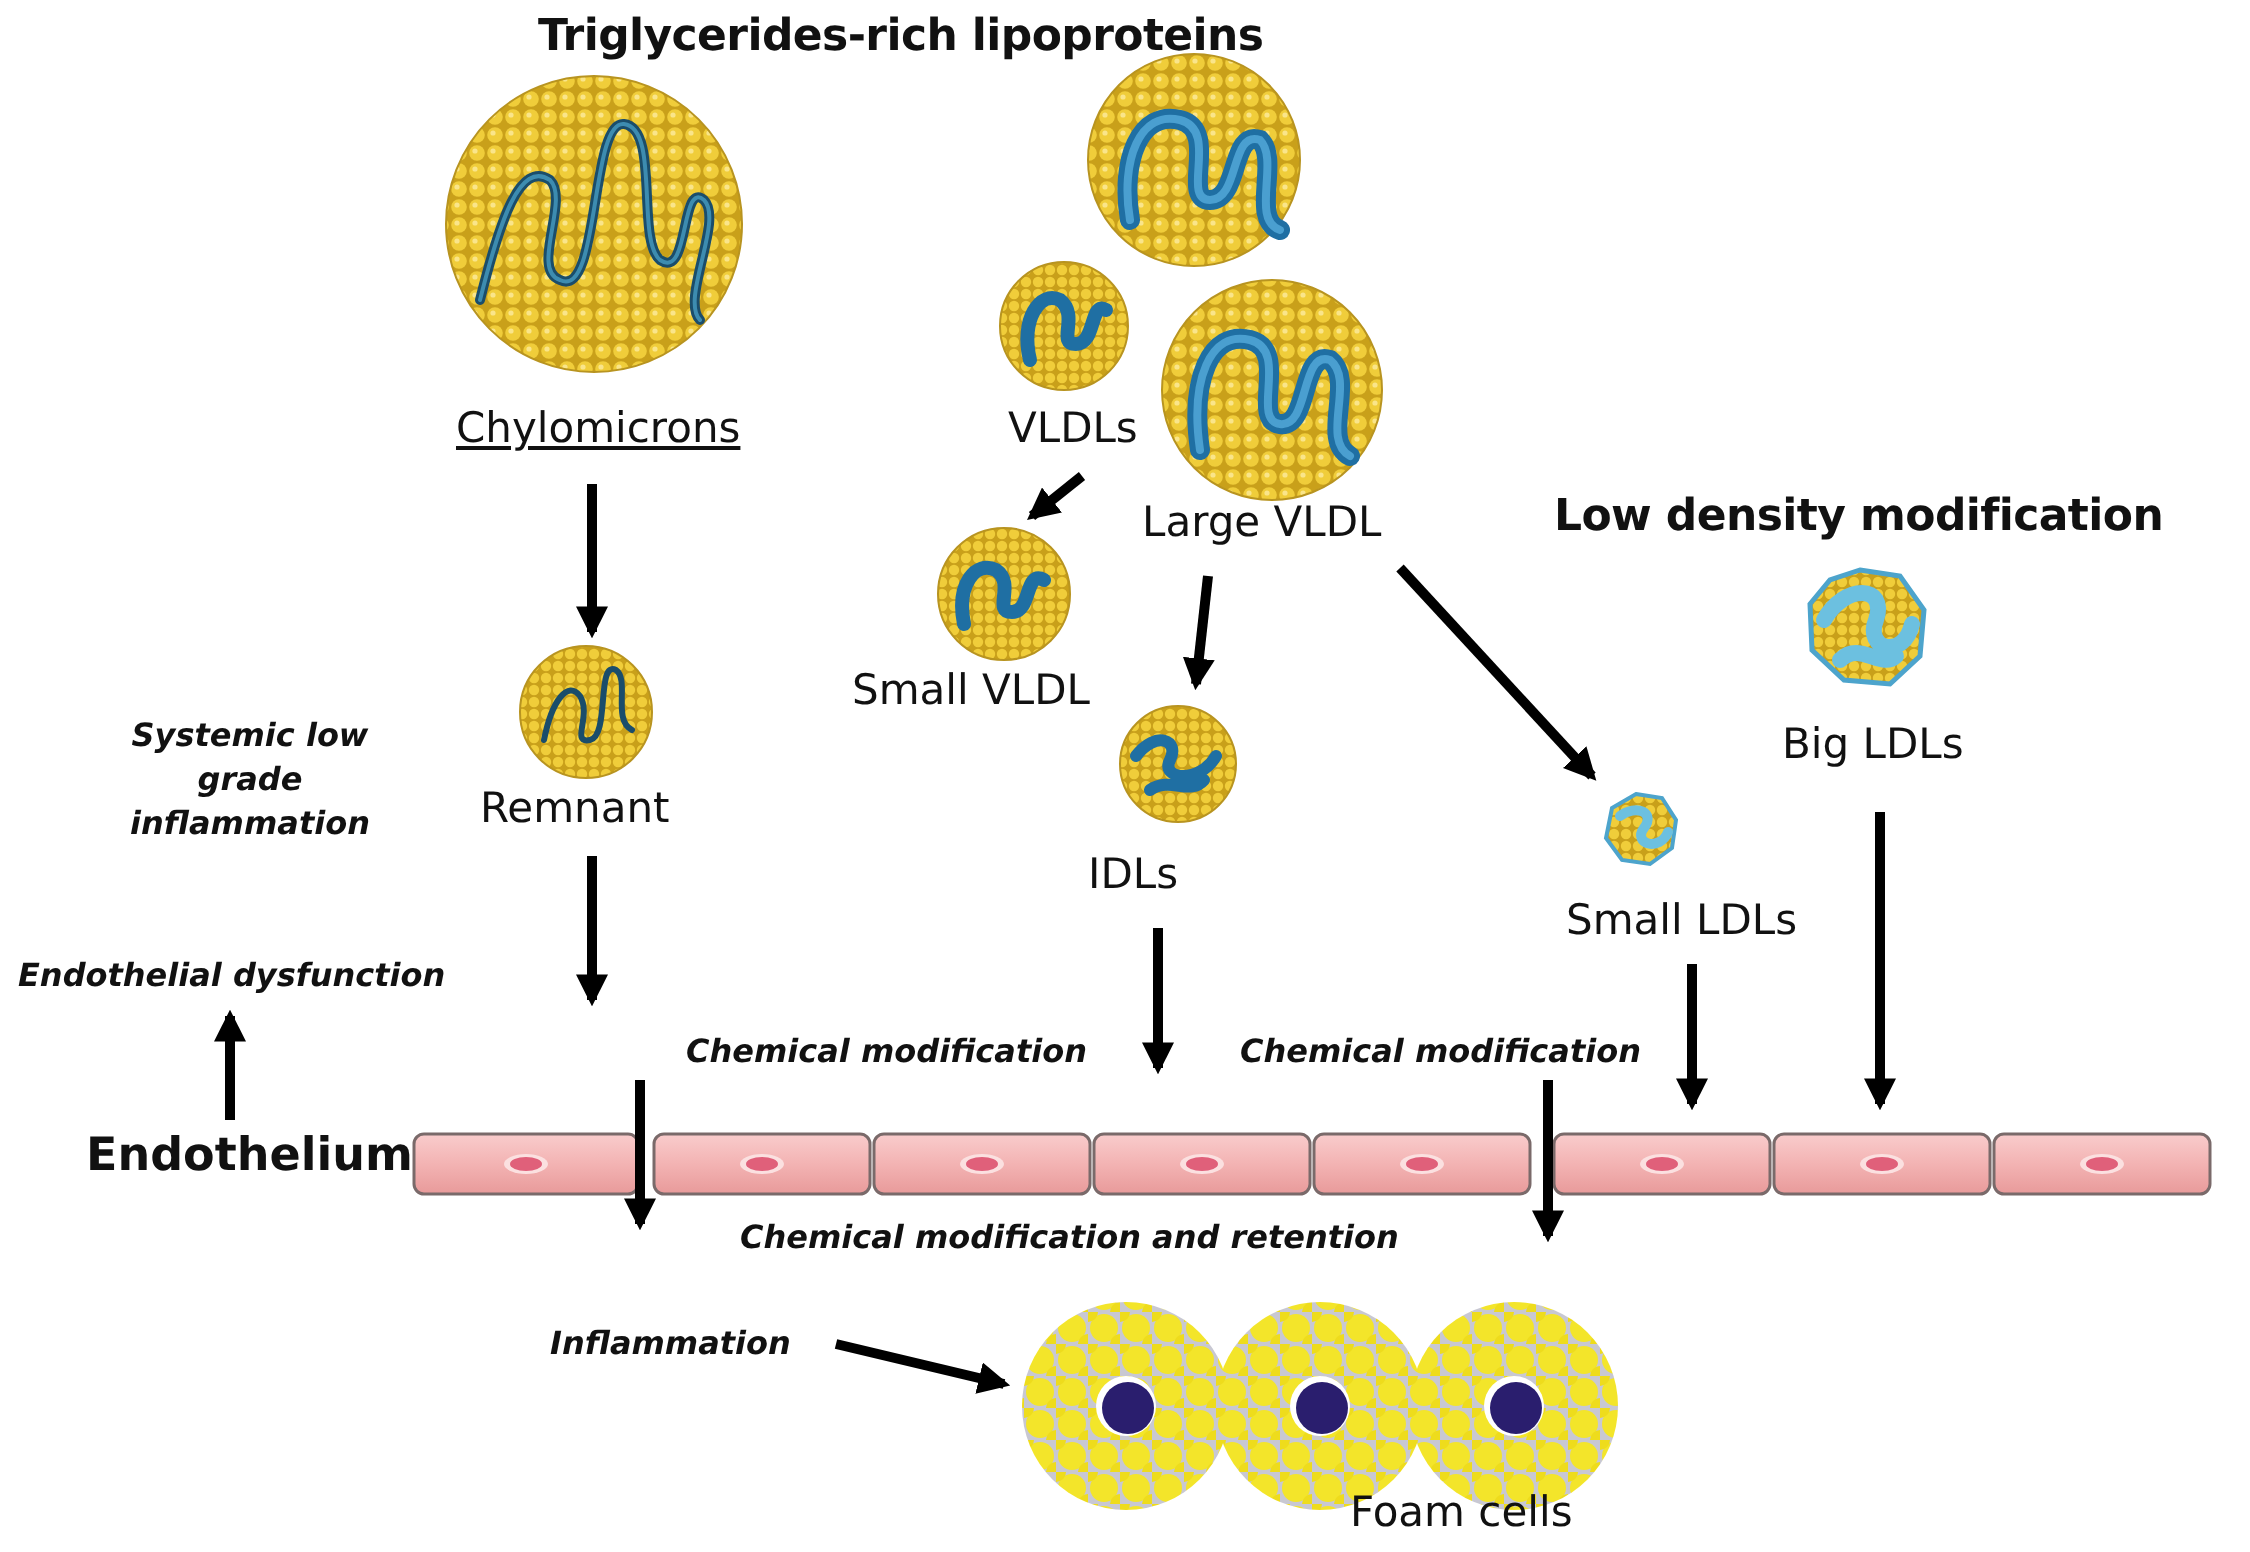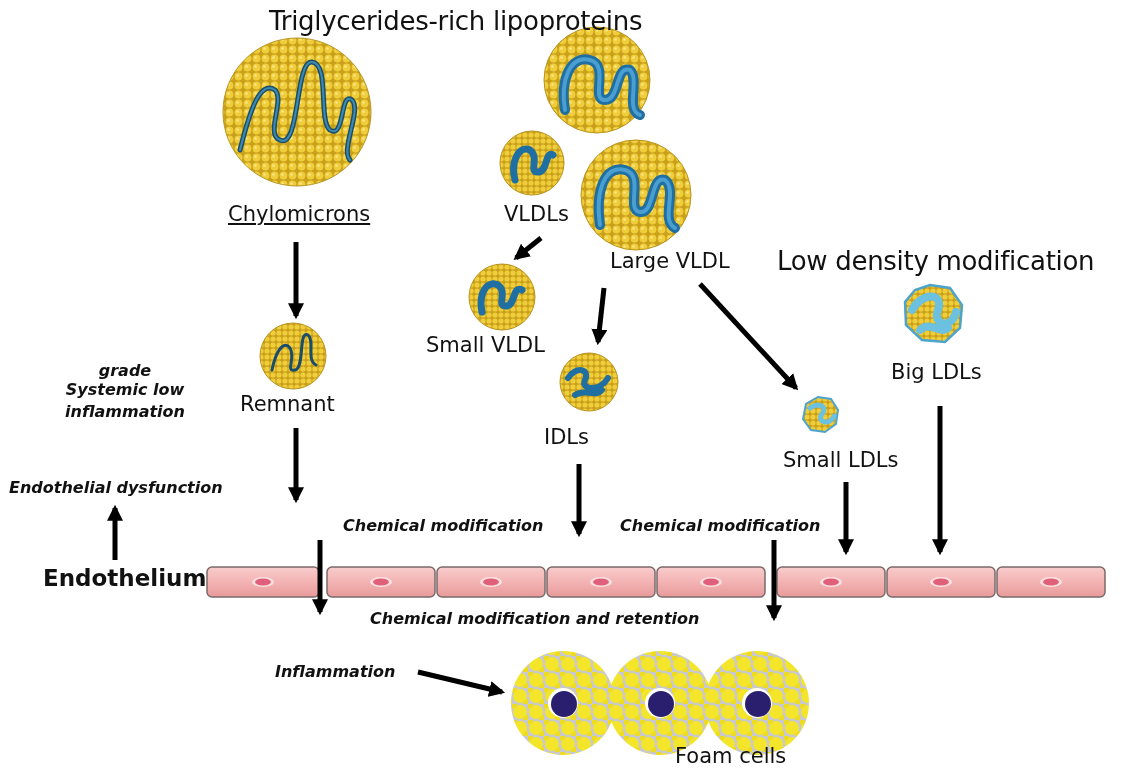--- a/index.html
+++ b/index.html
@@ -1,19 +1,19 @@
 <!DOCTYPE html>
 <html><head>
 <meta charset="utf-8">
 <style>
   html,body{margin:0;padding:0;background:#fff;}
   body{width:1125px;height:776px;position:relative;overflow:hidden;font-family:"DejaVu Sans","Liberation Sans",sans-serif;}
   #canvas{position:absolute;left:0;top:0;width:1125px;height:776px;}
   .lbl{position:absolute;white-space:nowrap;color:#111;}
-  .hdr{font-weight:normal;font-size:26px;letter-spacing:-0.3px;}
+  .hdr{font-weight:bold;font-size:22px;letter-spacing:-0.3px;}
   .pl{font-size:21px;}
   .it{font-weight:bold;font-style:italic;font-size:16px;}
   .big{font-weight:bold;font-size:23px;}
   .center{text-align:center;}
 </style>
 </head>
 <body>
 
 <svg id="canvas" viewBox="0 0 1125 776" xmlns="http://www.w3.org/2000/svg">
   <defs>
@@ -164,29 +164,29 @@
     <line x1="418" y1="672" x2="502" y2="692"></line>
   </g>
 </svg>
 
 <div class="lbl hdr" style="left:269px;top:6px;">Triglycerides-rich lipoproteins</div>
 <div class="lbl hdr" style="left:777px;top:246px;">Low density modification</div>
 
 <div class="lbl pl" style="left:228px;top:202px;text-decoration:underline;">Chylomicrons</div>
 <div class="lbl pl" style="left:240px;top:392px;">Remnant</div>
 <div class="lbl pl" style="left:504px;top:202px;text-align:center;">VLDLs</div>
-<div class="lbl pl" style="left:610px;top:249px;">Large VLDL</div>
+<div class="lbl pl" style="left:571px;top:249px;">Large VLDL</div>
 <div class="lbl pl" style="left:426px;top:333px;">Small VLDL</div>
 <div class="lbl pl" style="left:544px;top:425px;">IDLs</div>
 <div class="lbl pl" style="left:783px;top:448px;">Small LDLs</div>
 <div class="lbl pl" style="left:891px;top:360px;">Big LDLs</div>
 
 <div class="lbl it center" style="left:30px;top:358px;width:190px;">
+  <div>Systemic low</div>
   <div style="margin-top:3px;">grade</div>
-  <div>Systemic low</div>
   <div style="margin-top:3px;">inflammation</div>
 </div>
 <div class="lbl it" style="left:9px;top:478px;">Endothelial dysfunction</div>
 <div class="lbl big" style="left:43px;top:565px;">Endothelium</div>
 <div class="lbl it" style="left:343px;top:516px;">Chemical modification</div>
 <div class="lbl it" style="left:620px;top:516px;">Chemical modification</div>
 <div class="lbl it" style="left:370px;top:609px;">Chemical modification and retention</div>
 <div class="lbl it" style="left:275px;top:662px;">Inflammation</div>
 <div class="lbl pl" style="left:663px;top:744px;margin-left:12px;">Foam cells</div>
 

